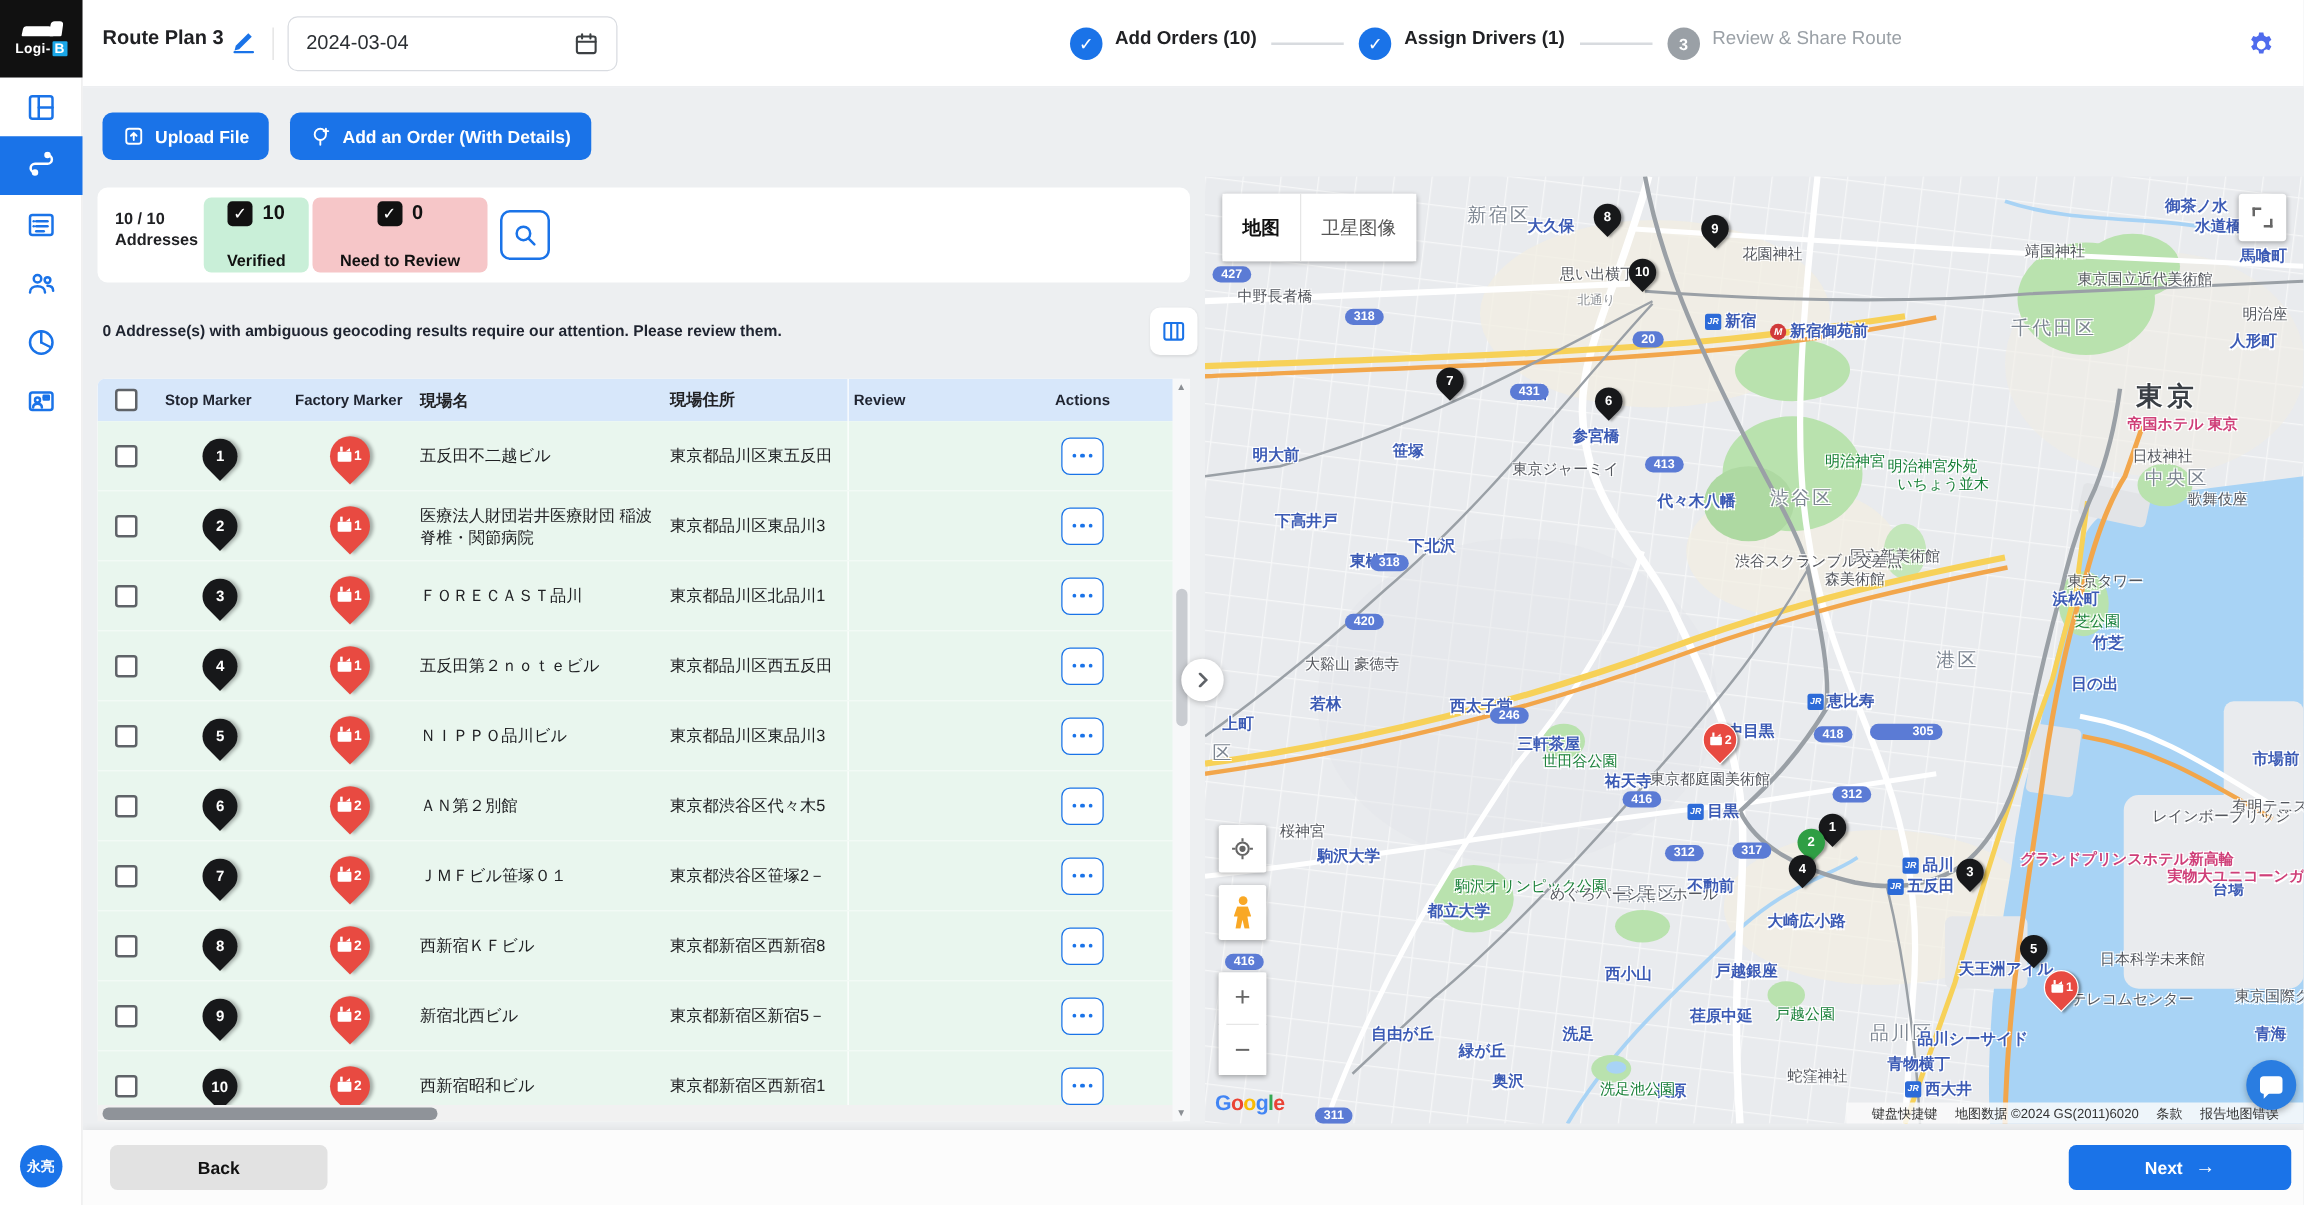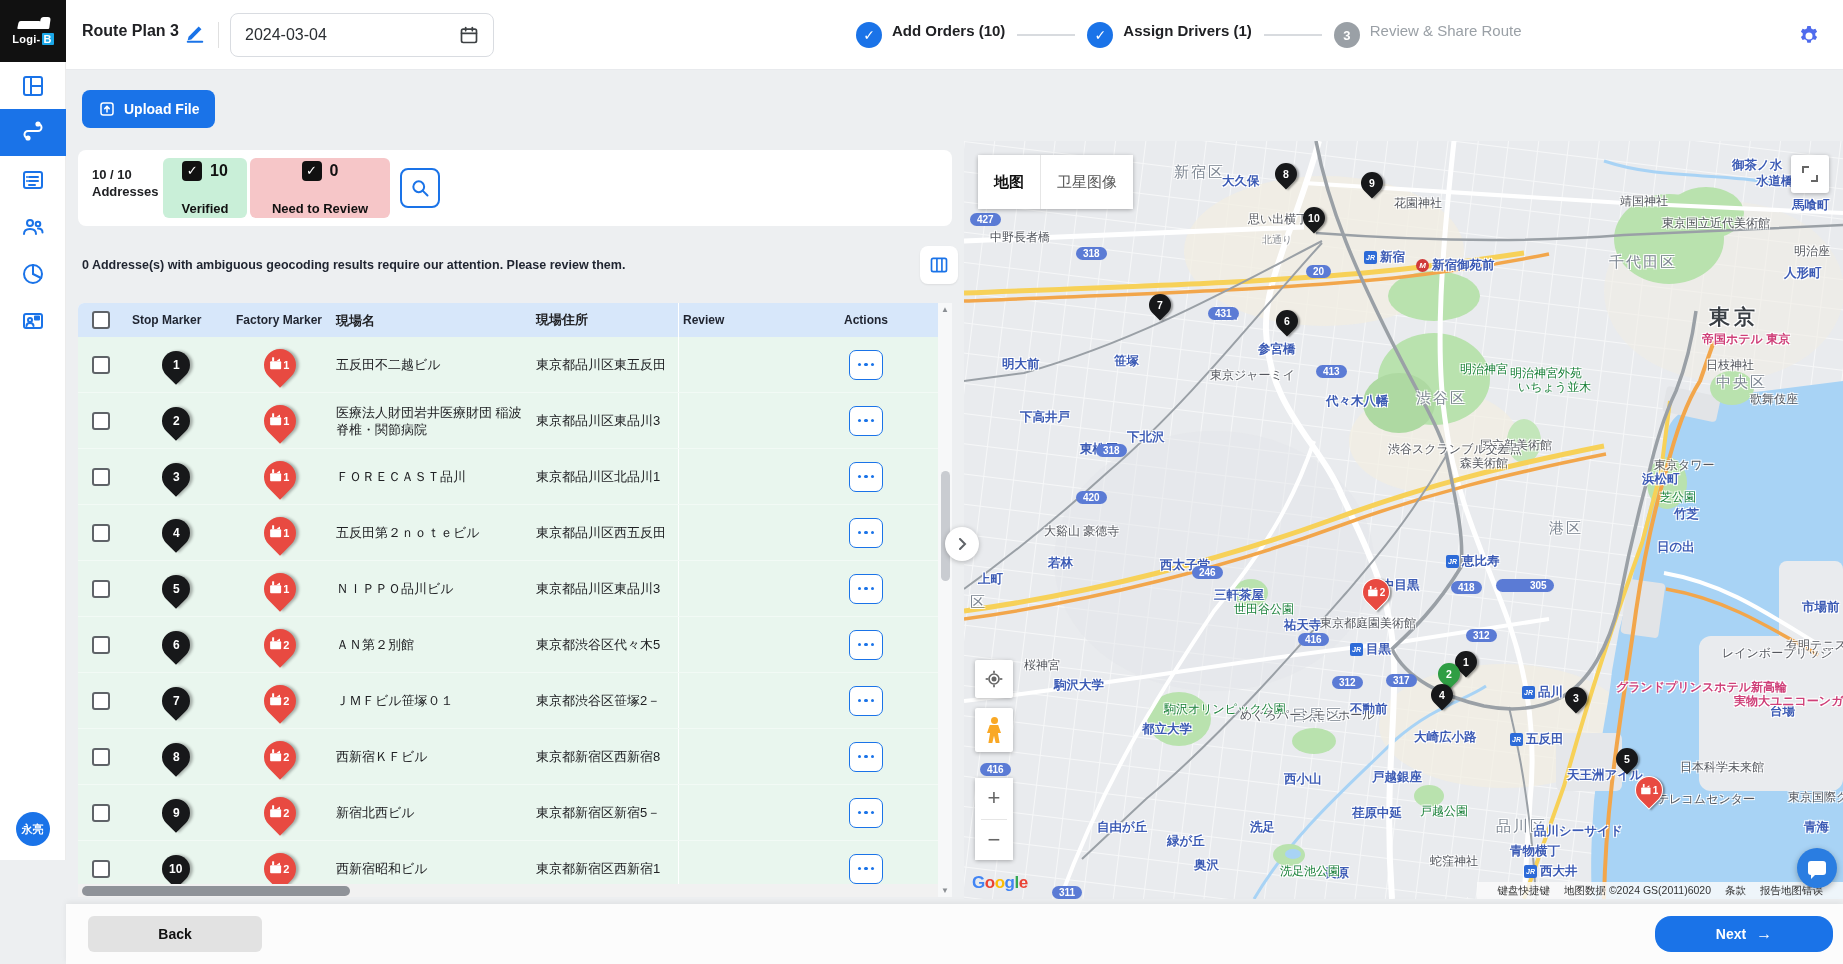--- a/index.html
+++ b/index.html
@@ -8,21 +8,21 @@
 
   
   .logo-box { position:absolute; left:0; top:0; width:66px; height:62px; background:#111; display:flex; flex-direction:column; align-items:center; justify-content:center; z-index:30; }
   .logo-truck { width:34px; height:14px; position:relative; margin-bottom:2px; }
   .logo-truck:before { content:""; position:absolute; left:2px; bottom:2px; width:26px; height:8px; background:#fff; border-radius:2px 6px 1px 1px; transform:skewX(-12deg); }
   .logo-truck:after { content:""; position:absolute; right:0; bottom:2px; width:10px; height:12px; background:#fff; border-radius:3px 3px 1px 1px; transform:skewX(-8deg); }
   .logo-text { font-size:11px; font-weight:bold; color:#fff; letter-spacing:.3px; display:flex; align-items:center; }
   .logo-text .suffix { background:#1aa7e8; color:#fff; padding:0 2px; margin-left:1px; border-radius:1px; }
 
   
-  .sidebar { position:absolute; left:0; top:62px; width:66px; height:798px; background:#fff; border-right:1px solid #ececec; z-index:25; display:flex; flex-direction:column; align-items:center; }
+  .sidebar { position:absolute; left:0; top:62px; width:66px; height:902px; background:#fff; border-right:1px solid #ececec; z-index:25; display:flex; flex-direction:column; align-items:center; }
   .side-item { width:66px; height:47px; display:flex; align-items:center; justify-content:center; color:#1a73e8; cursor:pointer; }
   .side-item.active { background:#1a73e8; color:#fff; }
   .side-item svg { width:24px; height:24px; stroke:currentColor; fill:none; stroke-width:2; stroke-linecap:round; stroke-linejoin:round; }
   .side-spacer { flex:1; }
   .avatar { width:34px; height:34px; border-radius:50%; background:#1a73e8; color:#fff; font-size:11px; font-weight:bold; display:flex; align-items:center; justify-content:center; margin-bottom:14px; }
 
   
   .topbar { position:absolute; left:66px; top:0; width:1777px; height:70px; background:#fff; border-bottom:1px solid #e8eaed; z-index:20; }
   .plan-name { position:absolute; left:16px; top:22px; font-size:16px; font-weight:bold; color:#202124; }
   .edit-pencil { position:absolute; left:118px; top:22px; width:22px; height:22px; color:#1a73e8; cursor:pointer; }
@@ -92,21 +92,21 @@
   .hscroll-track { position:absolute; left:78px; top:884px; width:862px; height:13px; background:#f1f1f1; z-index:6; }
   .hscroll-thumb { position:absolute; left:4px; top:1.5px; width:268px; height:10px; background:#8f9399; border-radius:6px; cursor:grab; }
   .vscroll { position:absolute; left:938px; top:303px; width:14px; height:594px; background:#f7f8f9; z-index:6; display:flex; flex-direction:column; align-items:center; justify-content:space-between; padding:2px 0; }
   .vscroll .arrow { font-size:8px; color:#8b8f94; }
   .vscroll-thumb { position:absolute; left:2.5px; top:168px; width:9px; height:110px; background:#c9ccd1; border-radius:5px; cursor:grab; }
   .expander { position:absolute; left:945px; top:527px; width:34px; height:34px; border-radius:50%; background:#fff; box-shadow:0 1px 5px rgba(0,0,0,.25); display:flex; align-items:center; justify-content:center; cursor:pointer; z-index:12; color:#5f6368; }
 
   
   .footer { position:absolute; left:66px; top:904px; width:1777px; height:60px; background:#fcfcfc; box-shadow:0 -2px 6px rgba(0,0,0,.06); z-index:15; }
   .back-btn { position:absolute; left:22px; top:12px; width:174px; height:36px; background:#e2e2e2; border:none; border-radius:6px; font-size:14px; font-weight:bold; color:#111; cursor:pointer; font-family:inherit; }
-  .next-btn { position:absolute; right:10px; top:12px; width:178px; height:36px; background:#1a73e8; border:none; border-radius:16px; font-size:14px; font-weight:bold; color:#fff; cursor:pointer; font-family:inherit; display:flex; align-items:center; justify-content:center; gap:10px; }
+  .next-btn { position:absolute; right:10px; top:12px; width:178px; height:36px; background:#1a73e8; border:none; border-radius:6px; font-size:14px; font-weight:bold; color:#fff; cursor:pointer; font-family:inherit; display:flex; align-items:center; justify-content:center; gap:10px; }
   .next-arrow:before { content:"→"; font-size:16px; }
 
   
   .map { position:absolute; left:964px; top:141px; width:879px; height:758px; background:#e9ebee; overflow:hidden; z-index:5; }
   .map-base { position:absolute; left:0; top:0; }
   .map-label { position:absolute; white-space:nowrap; font-size:12px; color:#54575e; text-shadow:1px 1px 0 #fff,-1px -1px 0 #fff,1px -1px 0 #fff,-1px 1px 0 #fff; display:flex; align-items:center; gap:3px; cursor:pointer; z-index:3; }
   .map-label .tico { display:none; }
   .map-label.icon-jr .tico { display:inline-flex; width:13px; height:13px; background:#2d6bd8; color:#fff; font-size:7px; font-weight:bold; align-items:center; justify-content:center; border-radius:2px; text-shadow:none; }
   .map-label.icon-jr .tico:before { content:"JR"; }
   .map-label.icon-metro .tico { display:inline-flex; width:13px; height:13px; background:#d03a3a; color:#fff; font-size:8px; font-weight:bold; align-items:center; justify-content:center; border-radius:50%; text-shadow:none; }
@@ -272,20 +272,28 @@
     </div>
   </div>
 
   <button class="btn-primary" id="uploadBtn">
     <svg viewBox="0 0 24 24">
         <rect x="4" y="4" width="16" height="16" rx="3"></rect>
         <path d="M12 16 V9 M9 11.5 L12 8.5 L15 11.5"></path>
       </svg>
     <span>Upload File</span>
   </button>
+  <button class="btn-primary" id="addOrderBtn">
+    <svg viewBox="0 0 24 24">
+        <circle cx="11" cy="10" r="6"></circle>
+        <path d="M11 16 L11 21"></path>
+        <path d="M17 4 v5 M14.5 6.5 h5"></path>
+      </svg>
+    <span>Add an Order (With Details)</span>
+  </button>
 
   <div class="summary-card">
     <div class="addr-count">
       <div>10 / 10</div>
       <div>Addresses</div>
     </div>
     <div class="badge badge-green">
       <span class="badge-top">
           <span class="check-sq"></span>
           <span class="badge-num">10</span>
@@ -863,21 +871,21 @@
         <span class="map-label station" style="left: 320px; top: 476px;">
           <b class="ltext" style="font-weight:inherit">祐天寺</b>
         </span>
         <span class="map-label station icon-jr" style="left: 386px; top: 500px;">
           <i class="tico"></i>
           <b class="ltext" style="font-weight:inherit">目黒</b>
         </span>
         <span class="map-label station" style="left: 386px; top: 560px;">
           <b class="ltext" style="font-weight:inherit">不動前</b>
         </span>
-        <span class="map-label station icon-jr" style="left: 546px; top: 560px; margin-top: 30px;">
+        <span class="map-label station icon-jr" style="left: 546px; top: 560px;">
           <i class="tico"></i>
           <b class="ltext" style="font-weight:inherit">五反田</b>
         </span>
         <span class="map-label station icon-jr" style="left: 558px; top: 543px;">
           <i class="tico"></i>
           <b class="ltext" style="font-weight:inherit">品川</b>
         </span>
         <span class="map-label station" style="left: 450px; top: 588px;">
           <b class="ltext" style="font-weight:inherit">大崎広小路</b>
         </span>

